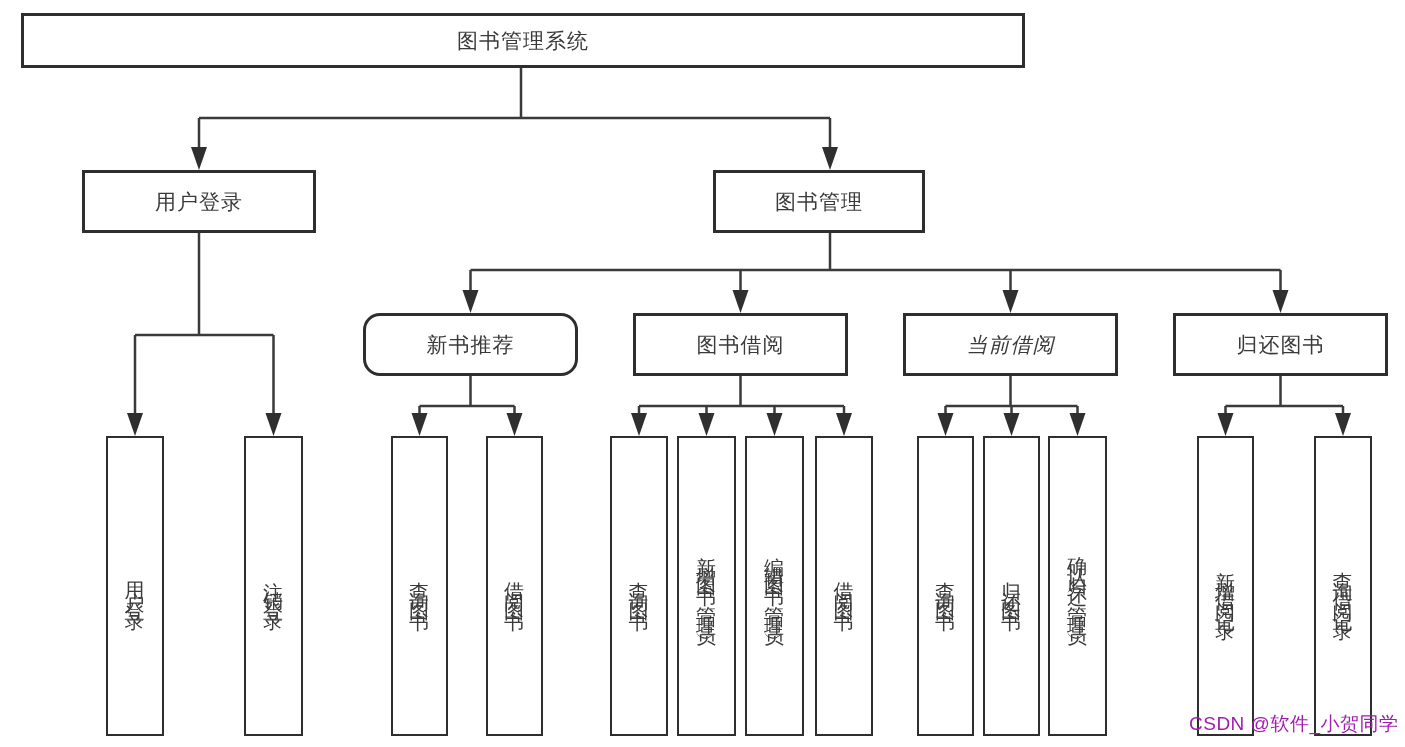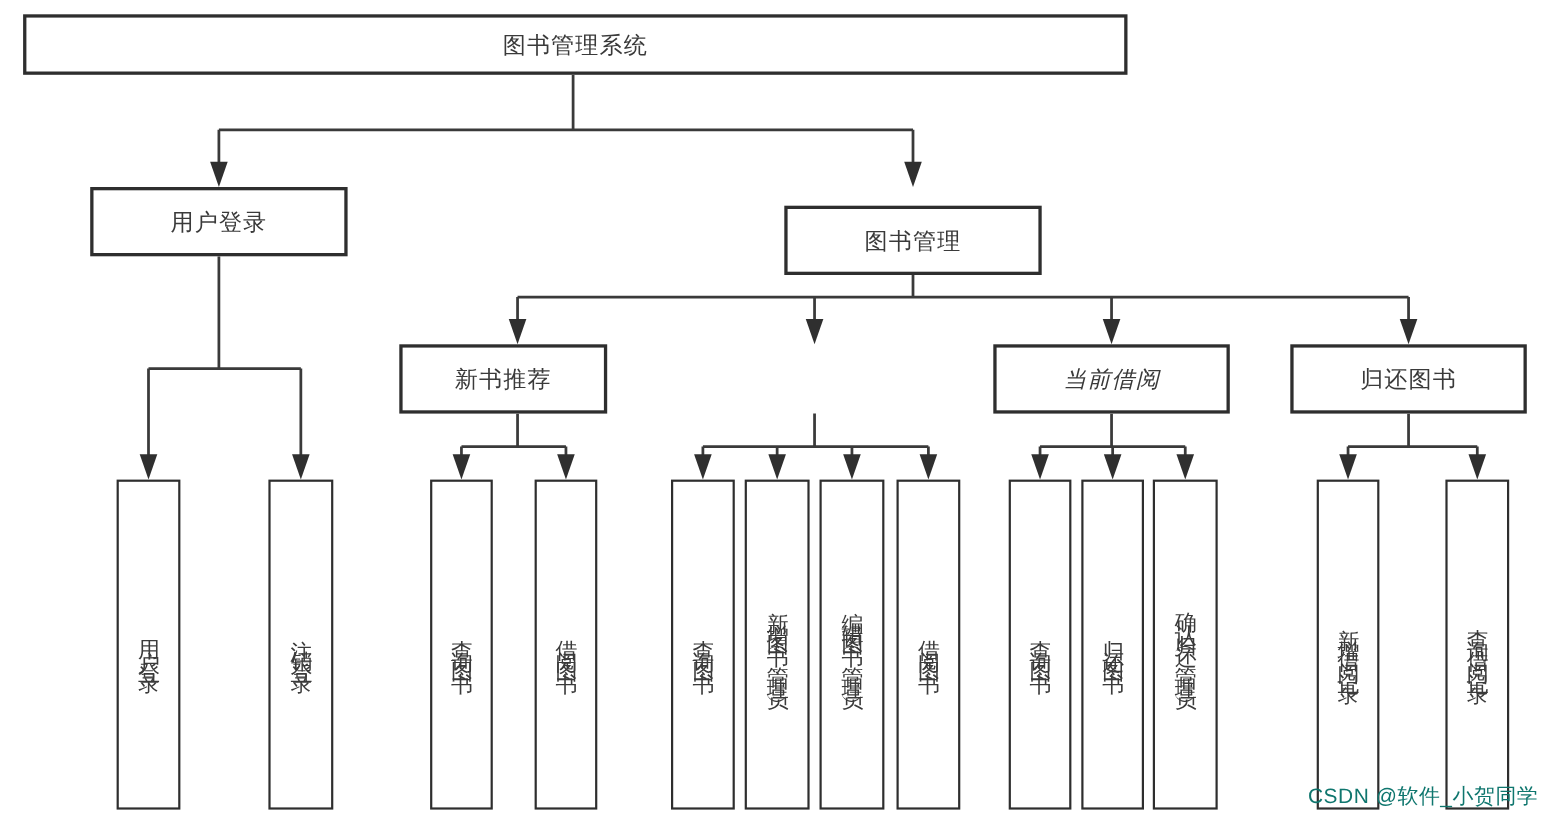--- a/index.html
+++ b/index.html
@@ -40,21 +40,21 @@
     text-orientation: mixed;
     letter-spacing: 10px;
     line-height: 1;
     color: #3a3a3a;
   }
   #watermark {
     position: absolute;
     left: 1189px;
     top: 711px;
     font-size: 19px;
-    color: #0f766e;
+    color: #a21caf;
     letter-spacing: 0.5px;
     z-index: 10;
     white-space: nowrap;
   }
 </style>
 </head>
 <body>
 
 <div id="canvas">
 
@@ -83,23 +83,24 @@
       <polygon points="1003.5,413 1019.5,413 1011.5,436" fill="#2f2f2f"></polygon>
       <polygon points="1069.5,413 1085.5,413 1077.5,436" fill="#2f2f2f"></polygon>
       <path d="M1280.5,376 V406 M1225.5,406 H1343 M1225.5,406 V418 M1343,406 V418" fill="none" stroke="#3a3a3a" stroke-width="2.5"></path>
       <polygon points="1217.5,413 1233.5,413 1225.5,436" fill="#2f2f2f"></polygon>
       <polygon points="1335,413 1351,413 1343,436" fill="#2f2f2f"></polygon>
     </svg>
 
   <div class="node" style="left:21px; top:13px; width:1004px; height:55px;">图书管理系统</div>
 
   <div class="node" style="left:82px; top:170px; width:234px; height:63px;">用户登录</div>
-  <div class="node" style="left:713px; top:170px; width:234px; height:63px;margin-top:17px;">图书管理</div>
+  <div class="node" style="left:713px; top:170px; width:212px; height:63px;">图书管理</div>
 
-  <div class="node" style="left:363px; top:313px; width:189px; height:63px;">新书推荐</div>
+  <div class="node" style="left:363px; top:313px; width:215px; height:63px;border-radius:17px;">新书推荐</div>
+  <div class="node" style="left:633px; top:313px; width:215px; height:63px;">图书借阅</div>
   <div class="node" style="left:903px; top:313px; width:215px; height:63px;font-style:italic;">当前借阅</div>
   <div class="node" style="left:1173px; top:313px; width:215px; height:63px;">归还图书</div>
 
   <div class="node leaf" style="left:106px; width:58px;">
     <span class="vtext">用户登录</span>
   </div>
   <div class="node leaf" style="left:244px; width:59px;">
     <span class="vtext">注销登录</span>
   </div>
 

